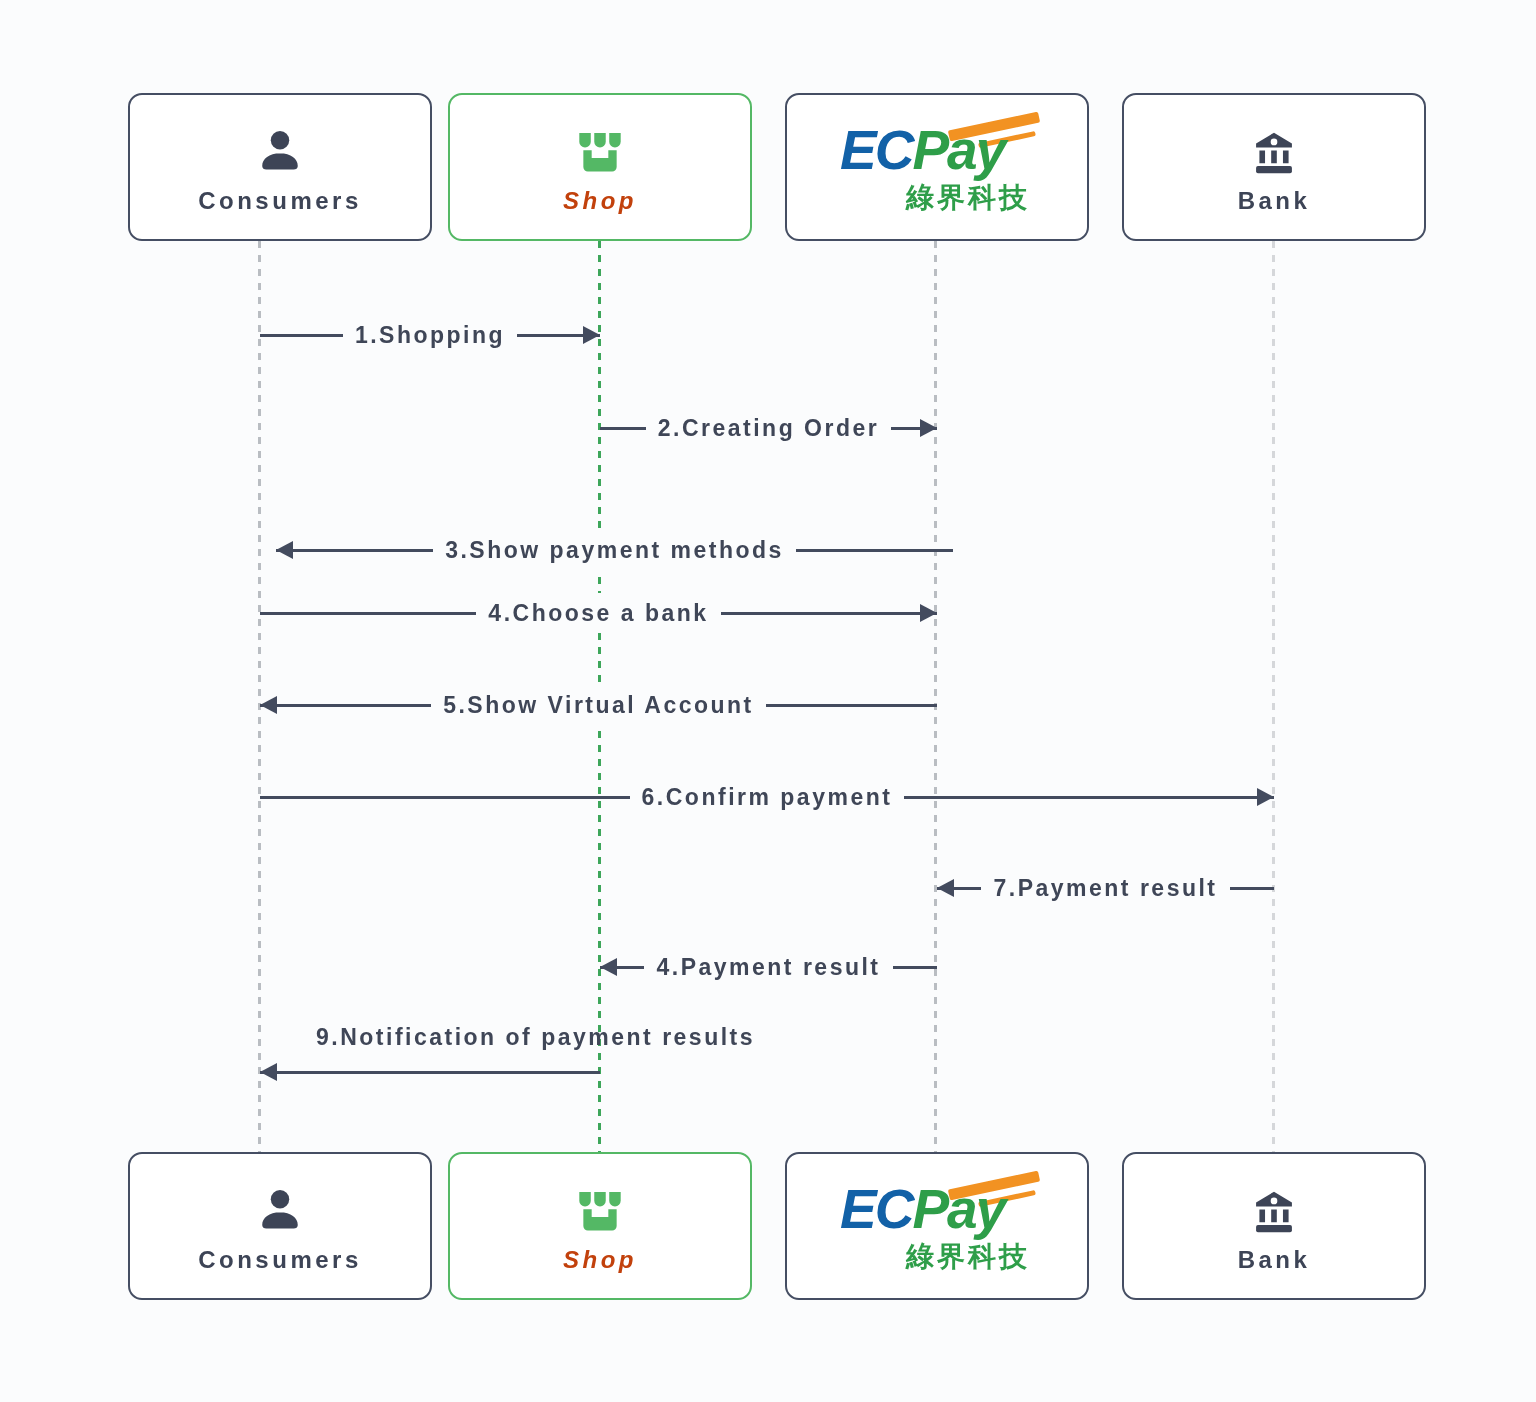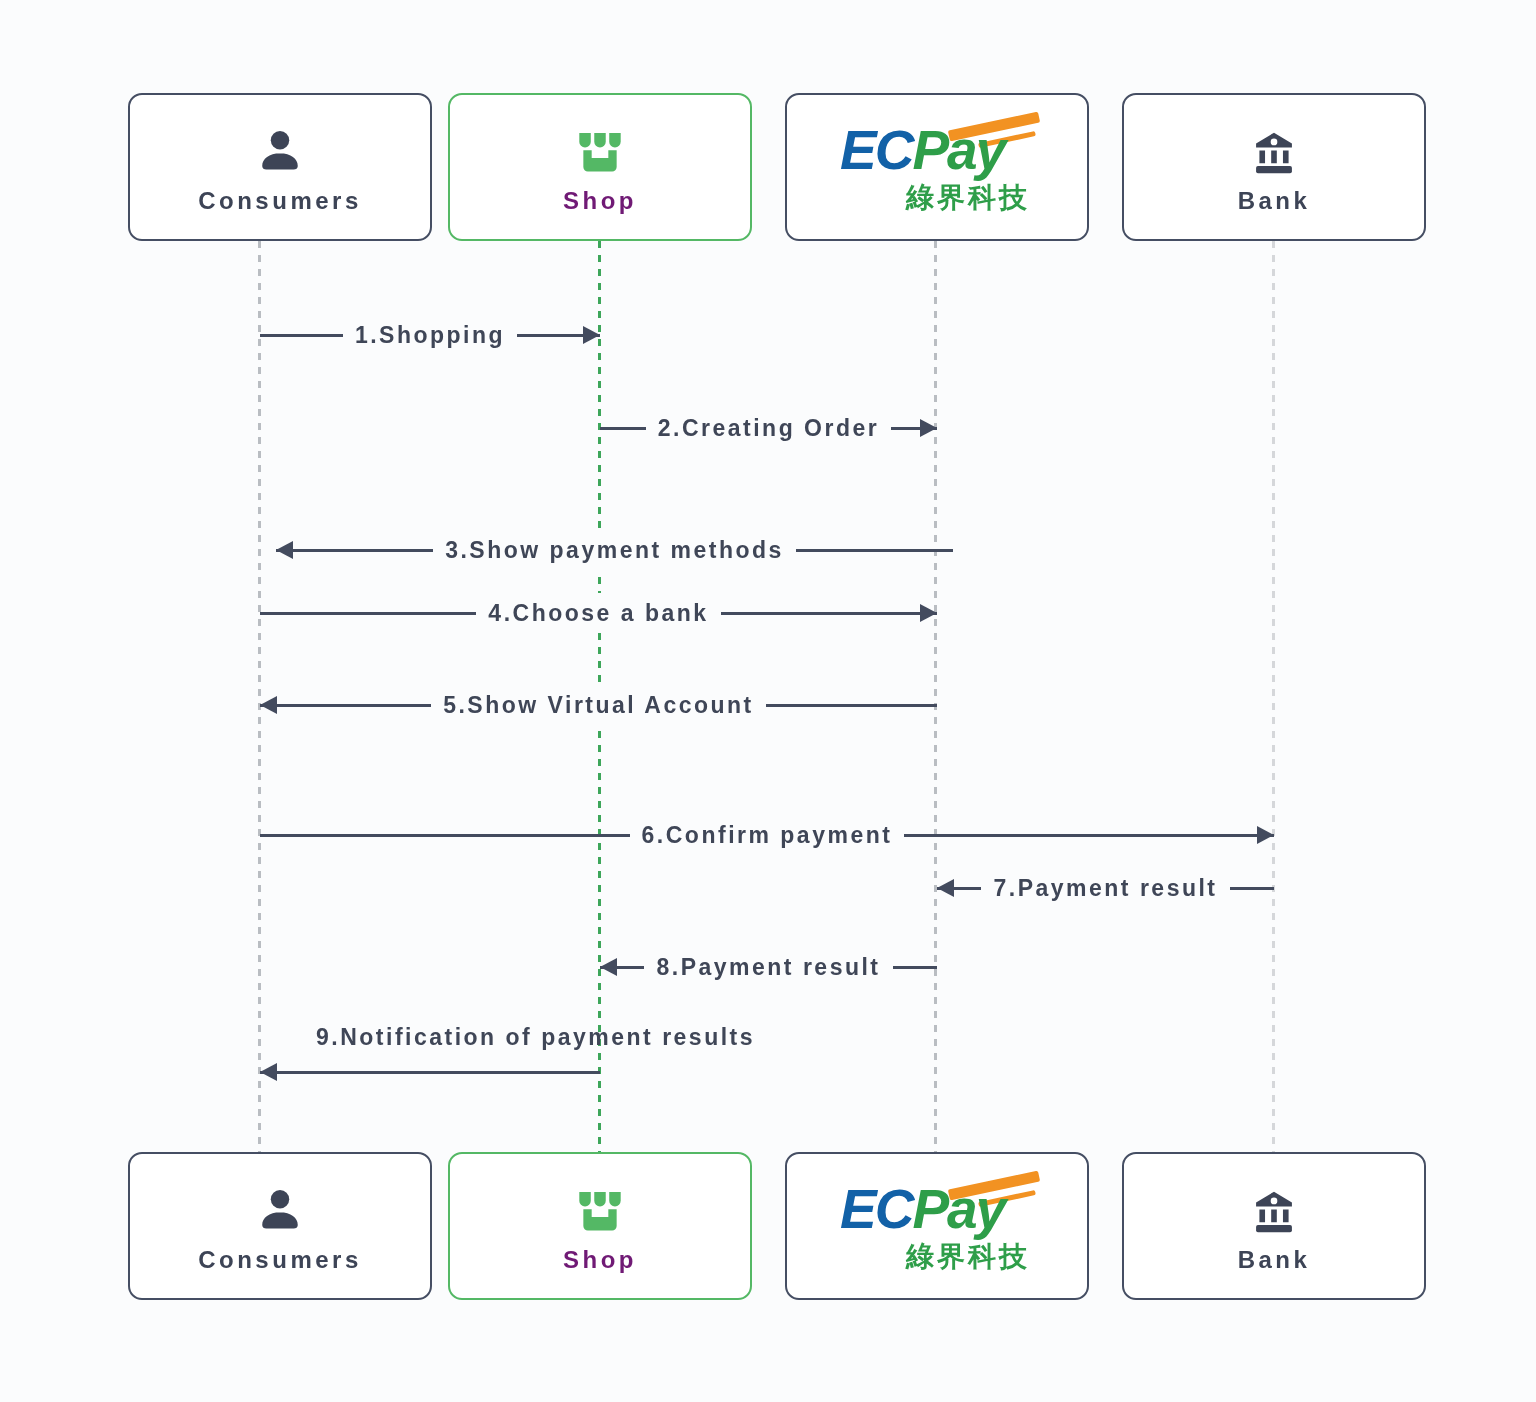--- a/index.html
+++ b/index.html
@@ -15,21 +15,21 @@
     display:flex; flex-direction:column; align-items:center; justify-content:center; gap:10px;
   }
   .actor-box.green { border-color:#54b865; }
   .row-top    .actor-box { top:93px; }
   .row-bottom .actor-box { top:1152px; }
   .pos-0 { left:108px;margin-left:20px; } .pos-1 { left:448px; } .pos-2 { left:785px; } .pos-3 { left:1122px; }
 
   .actor-label {
     font-size:24px; font-weight:700; letter-spacing:3.5px; color:#3d4456; line-height:1;
   }
-  .actor-label.green { color:#701a75; }
+  .actor-label.green { color:#c2410c;font-style:italic; }
   .icon-wrap { height:58px; display:flex; align-items:flex-end; justify-content:center; }
 
   
   .ecpay-logo { position:relative; width:210px; height:104px; }
   .ecpay-word {
     position:absolute; left:8px; top:8px;
     font-style:italic; font-weight:900; font-size:55px; line-height:1;
     letter-spacing:-2px; white-space:nowrap;
   }
   .ecpay-word .ec  { color:#1261a7; }
@@ -61,21 +61,21 @@
   .msg .lbl {
     position:relative; display:inline-block; background:#fbfcfd; padding:0 12px;
     line-height:40px; font-size:23px; font-weight:600; letter-spacing:2.5px;
     color:#3f4657; white-space:nowrap;
   }
   .msg-1 { left:260px; width:340px;  top:315px; }
   .msg-2 { left:600px; width:337px;  top:408px; }
   .msg-3 { left:276px; width:677px;  top:500px;margin-top:30px; }
   .msg-4 { left:260px; width:677px;  top:593px; }
   .msg-5 { left:260px; width:677px;  top:685px; }
-  .msg-6 { left:260px; width:1014px; top:777px;margin-top:38px; }
+  .msg-6 { left:260px; width:1014px; top:777px; }
   .msg-7 { left:937px; width:337px;  top:868px; }
   .msg-8 { left:600px; width:337px;  top:947px; }
   .msg-9 { left:260px; width:340px;  top:1017px; height:76px; }
   .msg-9 .track { top:53.5px; }
   .msg-9 .head  { top:46px; }
   .msg-9 .lbl   { position:absolute; left:56px; top:2px; line-height:36px; padding:0; background:transparent; }
 </style>
 </head>
 <body>
 
@@ -169,21 +169,21 @@
 
   <div class="msg msg-7 dir-left">
     <span class="track"></span>
     <span class="head"></span>
     <span class="lbl">7.Payment result</span>
   </div>
 
   <div class="msg msg-8 dir-left">
     <span class="track"></span>
     <span class="head"></span>
-    <span class="lbl">8.Payment result</span>
+    <span class="lbl">4.Payment result</span>
   </div>
 
   <div class="msg msg-9 dir-left">
     <span class="track"></span>
     <span class="head"></span>
     <span class="lbl">9.Notification of payment results</span>
   </div>
 
   <div class="row-bottom">
 

